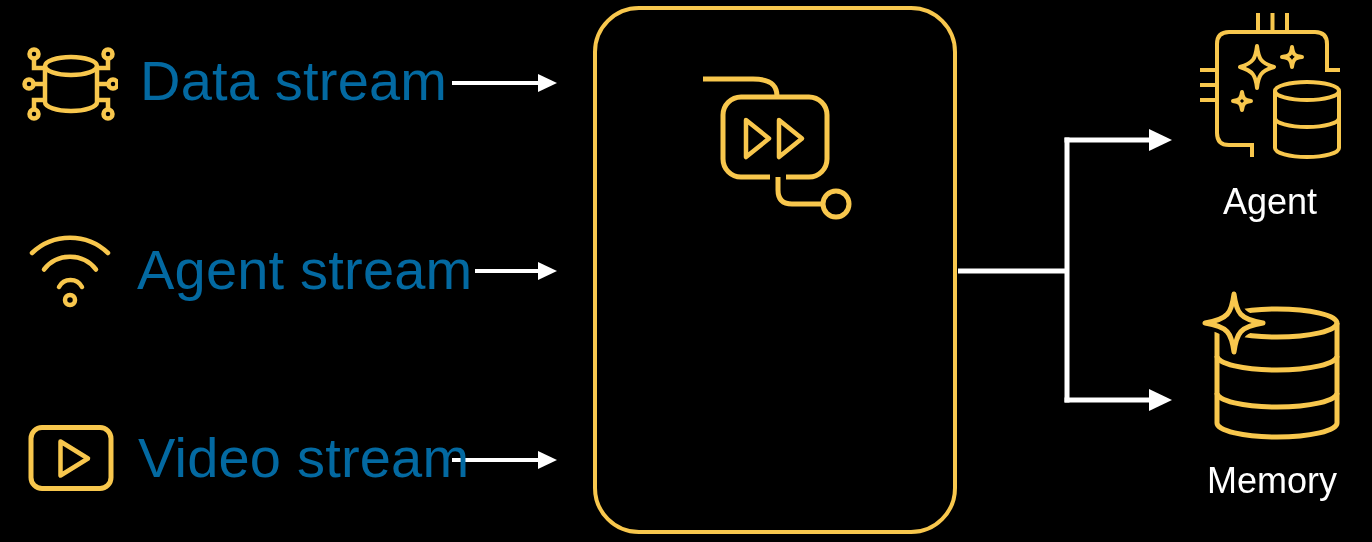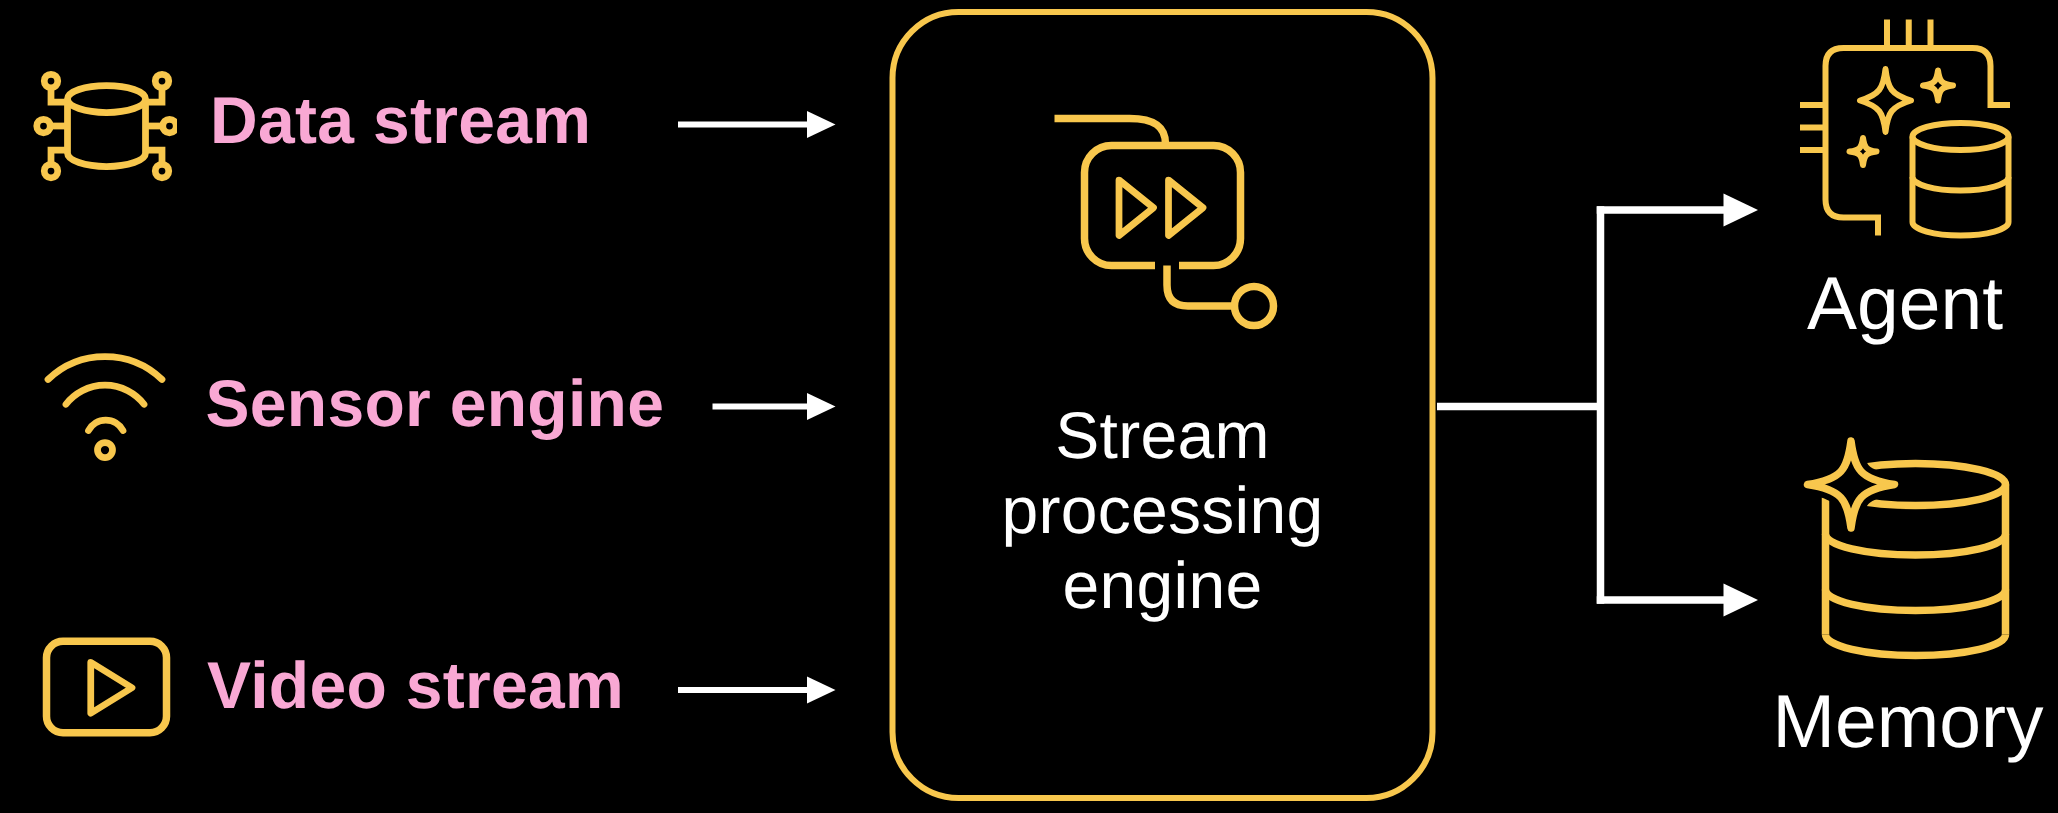--- a/index.html
+++ b/index.html
@@ -1,36 +1,36 @@
 <!DOCTYPE html>
 <html><head>
 <meta charset="utf-8">
 <style>
   html,body{margin:0;padding:0;background:#000;}
   .canvas{
     position:relative;width:1372px;height:542px;background:#000000;
     font-family:"Liberation Sans", sans-serif;overflow:hidden;
   }
   .lbl{
-    position:absolute;color:#f9a8d4;font-size:44px;line-height:48px;
-    white-space:nowrap;letter-spacing:0.2px;font-weight:bold;
+    position:absolute;color:#0369a1;font-size:56px;line-height:48px;
+    white-space:nowrap;letter-spacing:0.2px;
   }
   .icon{position:absolute;}
   .engine-box{
     position:absolute;left:593px;top:6px;width:364px;height:528px;
     box-sizing:border-box;border:4px solid #F8C74D;border-radius:46px;
     background:transparent;
   }
   .engine-label{
     position:absolute;left:593px;top:266px;width:364px;
     color:#FFFFFF;font-size:44px;line-height:50px;text-align:center;
     letter-spacing:0.2px;
   }
   .engine-label span{display:block;}
-  .out-label{position:absolute;color:#FFFFFF;font-size:50px;line-height:48px;text-align:center;}
+  .out-label{position:absolute;color:#FFFFFF;font-size:36px;line-height:48px;text-align:center;}
   svg{display:block;}
 </style>
 </head>
 <body>
 
 <div class="canvas">
 
   <svg class="icon" style="left:0;top:0" width="1372" height="542" viewBox="0 0 1372 542">
     <g stroke="#FFFFFF" stroke-width="4" fill="none">
       <line x1="452" y1="83" x2="539" y2="83"></line>
@@ -77,21 +77,21 @@
   <div class="lbl" style="left:140px;top:57px">Data stream</div>
 
   <svg class="icon" style="left:26px;top:230px" width="90" height="80" viewBox="0 0 90 80">
     <g stroke="#F8C74D" stroke-width="4.5" fill="none" stroke-linecap="round">
       <path d="M6 23 A55 55 0 0 1 82 23"></path>
       <path d="M18 39.5 A33 33 0 0 1 70 39.5"></path>
       <path d="M33 57 A13 13 0 0 1 56 57"></path>
       <circle cx="44" cy="70" r="5"></circle>
     </g>
   </svg>
-  <div class="lbl" style="left:137px;top:246px">Sensor engine</div>
+  <div class="lbl" style="left:137px;top:246px">Agent stream</div>
 
   <svg class="icon" style="left:28px;top:424px" width="88" height="70" viewBox="0 0 88 70">
     <g stroke="#F8C74D" fill="none">
       <rect x="3" y="3.5" width="80" height="61" rx="11" stroke-width="5"></rect>
       <path d="M32.5 17.5 L60 34.5 L32.5 51.5 Z" stroke-width="4.5" stroke-linejoin="round"></path>
     </g>
   </svg>
   <div class="lbl" style="left:138px;top:434px">Video stream</div>
 
   <div class="engine-box"></div>
@@ -101,25 +101,20 @@
       <path d="M8 9 H58 C74 9 82 14 82 26"></path>
       <rect x="28" y="27" width="104" height="80" rx="18"></rect>
       <path d="M51 50 L74 68.5 L51 87 Z" stroke-width="4.5" stroke-linejoin="round"></path>
       <path d="M84 50 L107 68.5 L84 87 Z" stroke-width="4.5" stroke-linejoin="round"></path>
     </g>
     <path d="M83 103 V120 Q83 134 97 134 H114" stroke="#000000" stroke-width="16" fill="none"></path>
     <path d="M83 107 V120 Q83 134 97 134 H127" stroke="#F8C74D" stroke-width="5" fill="none"></path>
     <circle cx="141" cy="134" r="13" stroke="#F8C74D" stroke-width="5" fill="none"></circle>
   </svg>
 
-  <div class="engine-label">
-    <span>Stream</span>
-    <span>processing</span>
-    <span>engine</span>
-  </div>
 
   <svg class="icon" style="left:1195px;top:8px" width="152" height="160" viewBox="0 0 152 160">
     <g stroke="#F8C74D" stroke-width="4" fill="none">
       <path d="M63 5 V24"></path>
         <path d="M77.5 5 V24"></path>
         <path d="M92 5 V24"></path>
       <path d="M5 62 H22"></path>
         <path d="M5 77 H22"></path>
         <path d="M5 92 H22"></path>
       <path d="M57 149 V137 H34 Q22 137 22 125 V36 Q22 24 34 24 H120 Q132 24 132 36 V62 H145"></path>

